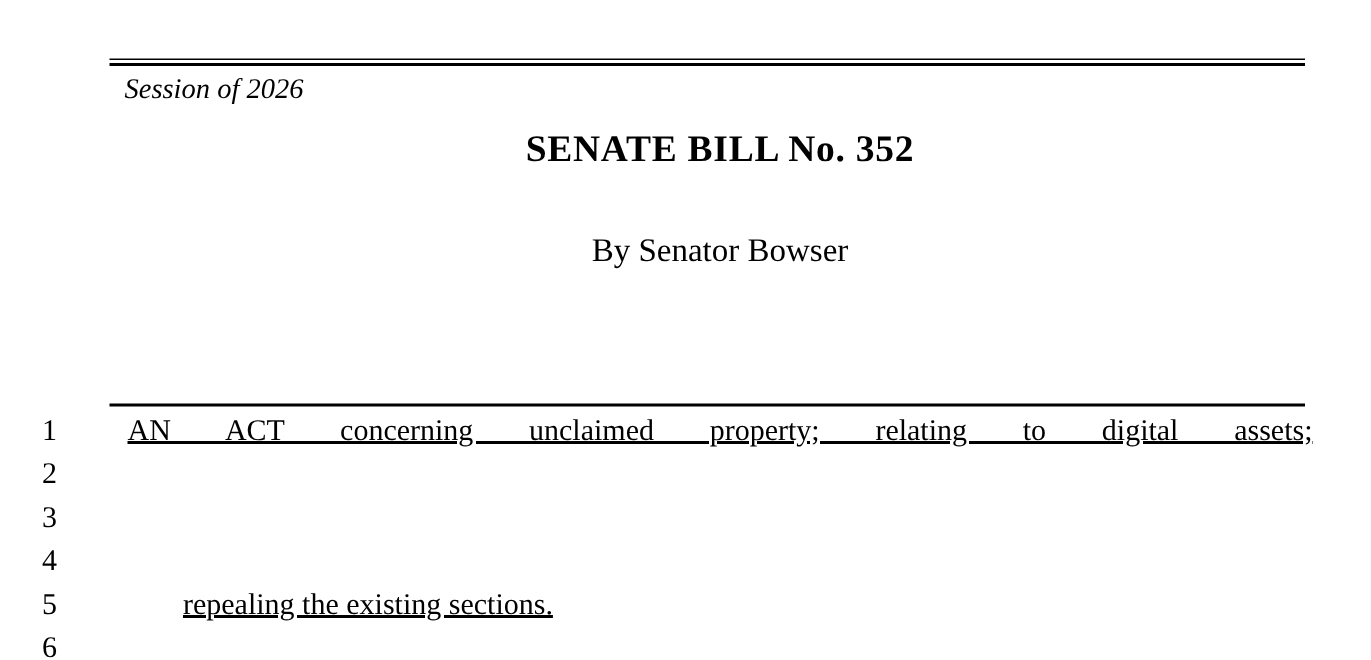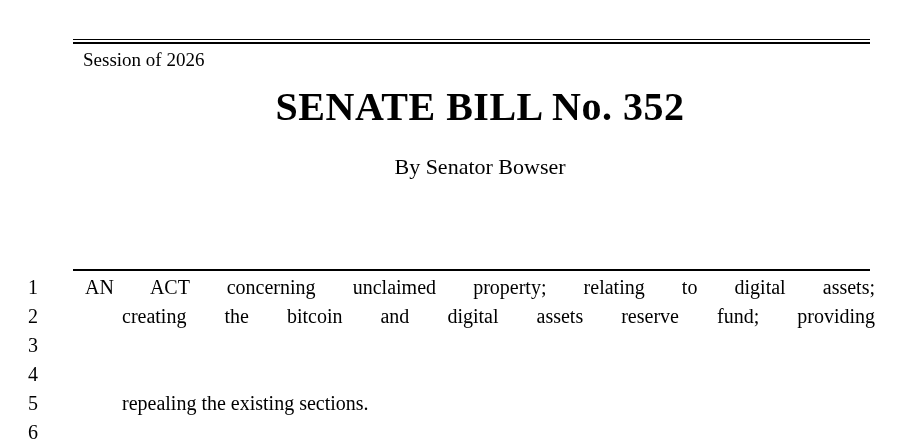--- a/index.html
+++ b/index.html
@@ -18,31 +18,32 @@
     top: 39px;
     width: 797px;
     height: 2px;
     border-top: 1.5px solid #000000;
     border-bottom: 2.5px solid #000000;
   }
   .session-label {
     position: absolute;
     left: 83px;
     top: 48px;
+    font-style: italic;
     font-size: 19px;
     line-height: 24px;
   }
   .bill-title {
     position: absolute;
     left: 85px;
     top: 87px;
     width: 790px;
     text-align: center;
     font-weight: bold;
-    font-size: 40px;
+    font-size: 25px;
     line-height: 1;
     letter-spacing: 0.5px;
   }
   .byline {
     position: absolute;
     left: 85px;
     top: 156px;
     width: 790px;
     text-align: center;
     font-size: 22px;
@@ -81,20 +82,21 @@
   }
   .line-num {
     flex: 0 0 57px;
     width: 57px;
     text-align: left;
   }
   .line-text {
     flex: 1 1 auto;
     min-width: 0;
     text-align: left;
+    text-decoration: underline;
   }
   .line-text.indent { padding-left: 37px; }
   .line-text.justify {
     text-align: justify;
     text-align-last: justify;
     text-justify: inter-word;
   }
 </style>
 </head>
 <body>
@@ -113,21 +115,20 @@
   <div class="single-rule"></div>
 
   <div class="bill-body">
     <div class="line-row">
       <span class="line-num">1</span>
       <span class="line-text justify">AN ACT concerning unclaimed property; relating to digital assets;</span>
     </div>
 
     <div class="line-row">
       <span class="line-num">2</span>
-      <span class="line-text indent justify">creating the bitcoin and digital assets reserve fund; providing</span>
     </div>
 
     <div class="line-row">
       <span class="line-num">3</span>
     </div>
 
     <div class="line-row">
       <span class="line-num">4</span>
     </div>
 

